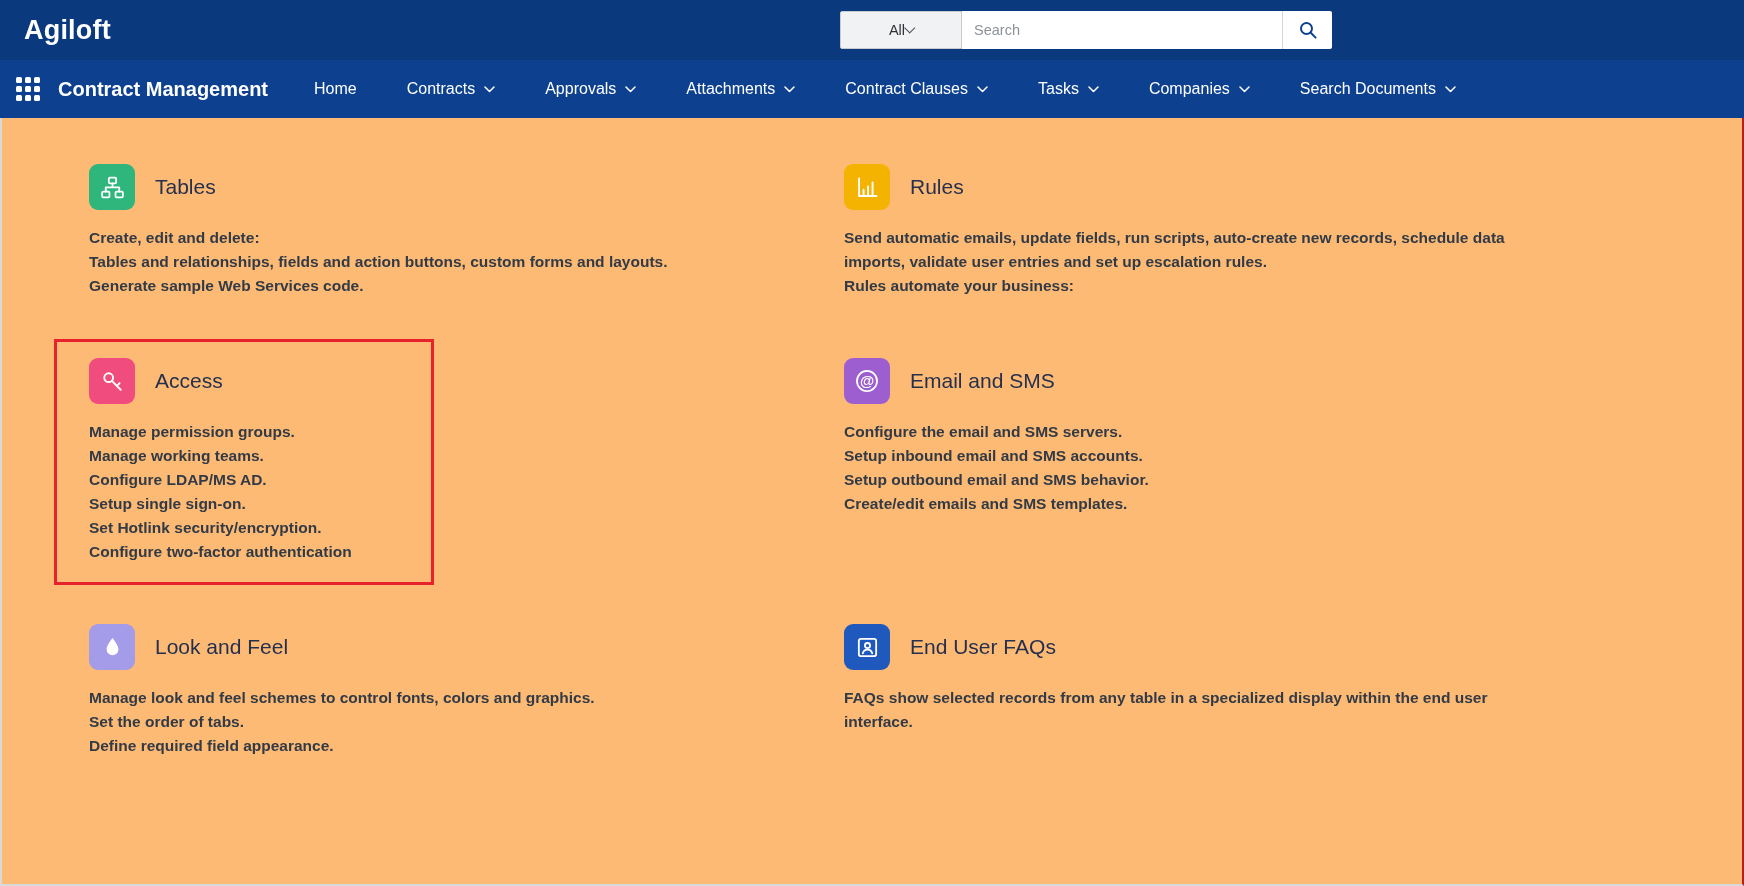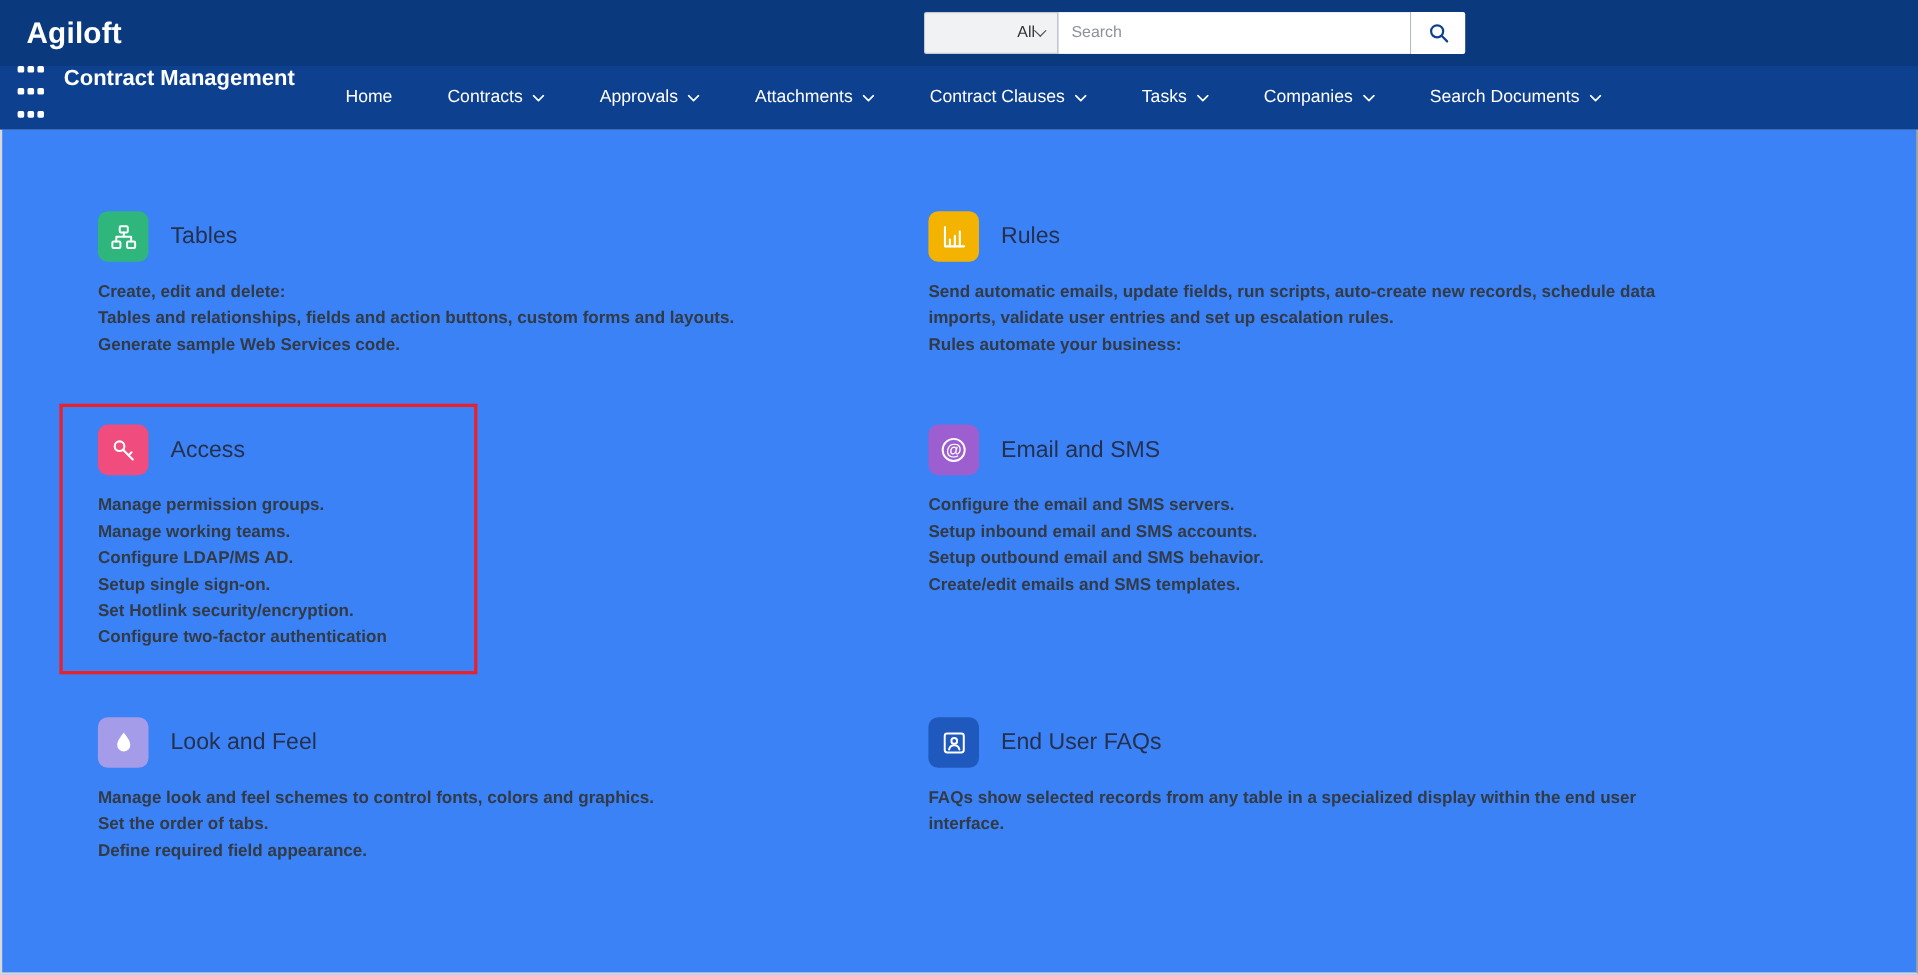--- a/index.html
+++ b/index.html
@@ -5,45 +5,45 @@
   * { margin:0; padding:0; box-sizing:border-box; }
   html,body { width:1744px; height:886px; overflow:hidden; background:#fff;
               font-family:"Liberation Sans", sans-serif; }
 
   
   .topbar { position:relative; height:60px; background:#0a3a7d;
             display:flex; align-items:center; padding:0 24px; }
   .logo { color:#fff; font-size:27px; font-weight:700; letter-spacing:.2px; cursor:pointer;text-align:right; }
   .search-group { position:absolute; left:840px; top:11px; display:flex; height:38px; width:492px; }
   .scope { width:122px; background:#f1f2f3; border:1px solid #c7cbd1; display:flex;
-           align-items:center; justify-content:flex-end; padding:15px 12px;
+           align-items:center; justify-content:center; padding:15px 12px;
            font-size:14.5px; color:#2f3336; border-radius:2px 0 0 2px; cursor:pointer; }
   .scope-caret { width:8px; height:8px; border-right:1.6px solid #4a4f55;
                  border-bottom:1.6px solid #4a4f55; transform:rotate(45deg) translate(-1px,-2px); }
   .search-input { flex:1; border:none; outline:none; background:#fff; padding:0 12px;
                   font-size:14.5px; color:#333; font-family:"Liberation Sans", sans-serif; }
   .search-input::placeholder { color:#8d9299; }
   .search-btn { width:50px; background:#fff; border:none; border-left:1px solid #d3d7db;
                 display:flex; align-items:center; justify-content:center; cursor:pointer;
                 border-radius:0 2px 2px 0; }
 
   
-  .navbar { height:58px; background:#0d4190; display:flex; 
+  .navbar { height:58px; background:#0d4190; display:flex; align-items:center;
             padding:0 16px; color:#fff; overflow:hidden; }
   .apps-icon { display:grid; grid-template-columns:repeat(3,6px); grid-gap:3px;
                margin-right:18px; cursor:pointer; flex:0 0 auto; }
   .apps-icon span { width:6px; height:6px; background:#fff; border-radius:1.5px; }
   .app-title { font-size:20px; font-weight:700; margin-right:46px; white-space:nowrap; }
   .nav-items { display:flex; align-items:center; gap:50px; font-size:16px;
                white-space:nowrap; flex:1; overflow:hidden; }
   .nav-item { display:flex; align-items:center; gap:9px; cursor:pointer; }
 
   
-  .main { height:768px; border-left:2px solid #d9d9d9; border-right:2px solid #a3a3a3;
-          border-bottom:2px solid #d9d9d9; padding:74px 40px 0 87px; background:#3b82f6; }
+  .main { height:768px; border-left:2px solid #d9d9d9; border-right:2px solid #b91c1c;
+          border-bottom:2px solid #d9d9d9; padding:46px 40px 0 87px; background:#fdba74; }
   .grid { display:grid; grid-template-columns:755px 1fr; row-gap:60px; align-items:start; }
   .card-header { display:flex; align-items:center; gap:20px; margin-bottom:16px; cursor:pointer; }
   .badge { width:46px; height:46px; border-radius:9px; flex:0 0 46px;
            display:flex; align-items:center; justify-content:center; }
   .card-title { font-size:21px; color:#25304e; font-weight:500; }
   .card-lines { font-size:15.5px; color:#323a46; line-height:24px;font-weight:bold; }
   .right-col .card-lines { max-width:700px; }
   .hl-wrap { border:3px solid #e8222d; width:380px;
              padding:16px 20px 18px 32px; margin:-19px 0 -21px -35px; }
 </style>

